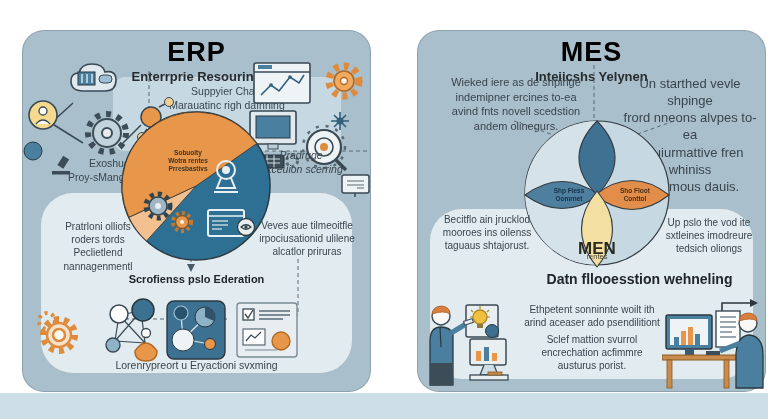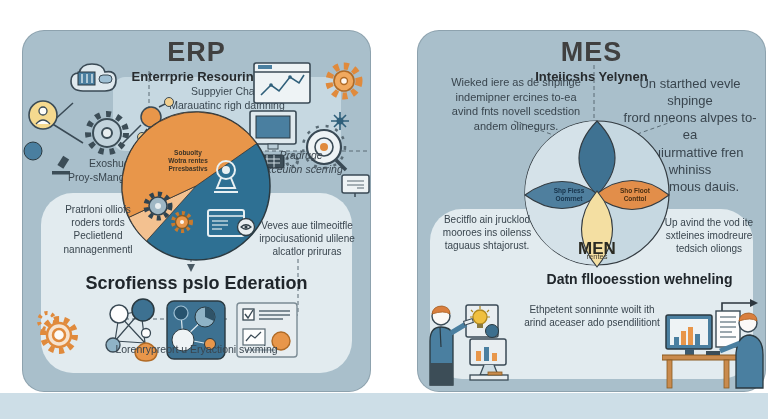--- a/index.html
+++ b/index.html
@@ -6,21 +6,21 @@
   .stage{position:relative;width:768px;height:419px;background:#ffffff;overflow:hidden;
          font-family:"Liberation Sans", sans-serif;color:#33414b;}
   .abs{position:absolute;}
   .panel{position:absolute;top:30px;width:347px;height:360px;background:#a9bfcb;
          border-radius:22px;border:1px solid rgba(90,110,120,.35);}
   .panel-left{left:22px;}
   .panel-right{left:399px;margin-left:18px;}
   .inner-panel{position:absolute;background:#e2ebef;border-radius:32px;}
   .band{position:absolute;background:#c6d8e1;border-radius:12px;}
   .title{position:absolute;left:0;width:100%;text-align:center;font-weight:bold;
-         font-size:27px;letter-spacing:1px;color:#404040;}
+         font-size:27px;letter-spacing:1px;color:#000000;}
   .subtitle{position:absolute;left:0;width:100%;text-align:center;font-weight:bold;
             font-size:13px;color:#272b2e;}
   .note{position:absolute;text-align:center;white-space:pre-line;font-size:10px;
         line-height:1.32;color:#39454e;}
   .heading{position:absolute;left:0;width:100%;text-align:center;font-weight:bold;
            font-size:14px;color:#20262b;white-space:pre-line;}
   .tiny{font-size:6.5px;line-height:1.25;color:#3c3326;font-weight:bold;}
   .venn-label{position:absolute;text-align:center;white-space:pre-line;}
   .footer-strip{position:absolute;left:0;top:393px;width:768px;height:26px;background:#cddee7;}
   svg{display:block;}
@@ -163,29 +163,29 @@
         <path d="M29,15 Q34,10.5 39,15 Q34,19.5 29,15 Z" fill="none" stroke="#2f3e46" stroke-width="1.2"></path>
         <circle cx="34" cy="15" r="1.6" fill="#2f3e46"></circle>
       </g>
       </svg>
       <div></div>
 
     <div class="note tiny" style="left:120px;top:118px;width:90px;">Sobuolty
 Wotra rentes
 Prresbastivs</div>
 
-    <div class="note" style="left:10px;top:172px;width:130px;">Pratrloni olliofs
+    <div class="note" style="left:10px;top:189px;width:130px;">Pratrloni olliofs
 roders tords
 Peclietlend
 nannagenmentl</div>
     <div class="note" style="left:218px;top:188px;width:132px;">Veves aue tilmeoitfle
 irpociusationid ulilene
 alcatlor priruras</div>
 
-    <div class="heading" style="top:242px;font-size:18px;">Scrofienss pslo Ederation</div>
+    <div class="heading" style="top:242px;font-size:11px;">Scrofienss pslo Ederation</div>
 
     <svg class="abs" style="left:6px;top:264px;" width="270" height="78" viewBox="0 0 270 78">
       <g transform="translate(30,40)">
         <circle cx="-12" cy="-14" r="8" fill="none" stroke="#e08a3c" stroke-width="4" stroke-dasharray="3 4"></circle>
         <circle r="16" fill="none" stroke="#e08a3c" stroke-width="6" stroke-dasharray="5 5"></circle>
         <circle r="12" fill="#f6e3cf" stroke="#e08a3c" stroke-width="2.5"></circle>
         <circle r="6" fill="#fdfaf6" stroke="#e08a3c" stroke-width="2.5"></circle>
       </g>
       <g transform="translate(72,6)">
         <path d="M18,14 L40,10 M18,14 L14,40 M40,10 L44,42 M14,40 L44,42 M18,14 L44,42 M40,10 L14,40" stroke="#3a4a55" stroke-width="1.2" fill="none"></path>
@@ -209,21 +209,21 @@
         <rect x="6" y="6" width="11" height="11" fill="#fdfdfd" stroke="#3a4a55" stroke-width="1.3"></rect>
         <path d="M8,11 L11,15 L16,7" fill="none" stroke="#3a4a55" stroke-width="1.4"></path>
         <path d="M22,8 H53 M22,12 H53 M22,16 H46" stroke="#5a6b75" stroke-width="1.5"></path>
         <rect x="6" y="26" width="22" height="16" fill="#fdfdfd" stroke="#5a6b75" stroke-width="1.2"></rect>
         <polyline points="9,38 14,32 18,35 24,29" fill="none" stroke="#3a4a55" stroke-width="1.2"></polyline>
         <circle cx="44" cy="38" r="9" fill="#e8964a" stroke="#b06a25" stroke-width="1.4"></circle>
         <path d="M8,47 H40" stroke="#8fa0aa" stroke-width="1.3"></path>
       </g>
     </svg>
 
-    <div class="note" style="top:312px;left:0;width:100%;font-size:10.5px;">Lorenrypreort u Eryactioni svxming</div>
+    <div class="note" style="top:328px;left:0;width:100%;font-size:10.5px;">Lorenrypreort u Eryactioni svxming</div>
   </section>
 
   <section class="panel panel-right">
 
     <div class="inner-panel" style="left:12px;top:178px;width:323px;height:170px;"></div>
 
     <div class="title" style="top:6px;">MES</div>
     <div class="subtitle" style="top:38px;">Inteiicshs Yelynen</div>
 
     <svg class="abs" style="left:0;top:0;" width="347" height="360" viewBox="0 0 347 360">
@@ -256,28 +256,31 @@
     <div class="venn-label tiny" style="left:120px;top:156px;width:62px;color:#16324a;">Shp Fiess
 Oomrnet</div>
     <div class="venn-label tiny" style="left:186px;top:156px;width:62px;color:#4a2f14;">Sho Floot
 Conttol</div>
     <div class="venn-label" style="left:150px;top:208px;width:58px;font-weight:bold;font-size:17px;color:#2a2a22;">MEN</div>
     <div class="venn-label" style="left:150px;top:221px;width:58px;font-size:7.5px;color:#4a4434;">rentes</div>
 
     <div class="note" style="left:6px;top:182px;width:126px;">Becitflo ain jrucklod
 mooroes ins oilenss
 taguaus shtajorust.</div>
-    <div class="note" style="left:232px;top:185px;width:118px;">Up avind the vod ite
+    <div class="note" style="left:232px;top:185px;width:118px;">Up pslo the vod ite
 sxtleines imodreure
 tedsich oliongs</div>
 
     <div class="heading" style="top:240px;padding-left:48px;">Datn fllooesstion wehneling</div>
 
     <div class="note" style="left:58px;top:272px;width:232px;">Ethpetent sonninnte woilt ith
 arind aceaser ado psendilitiont</div>
+    <div class="note" style="left:78px;top:302px;width:192px;">Sclef mattion svurrol
+encrechation acfimmre
+austurus porist.</div>
 
     <svg class="abs" style="left:8px;top:272px;" width="118" height="84" viewBox="0 0 118 84">
       <g>
         <rect x="40" y="2" width="32" height="32" rx="2" fill="#e9eef1" stroke="#3a4a55" stroke-width="1.5"></rect>
         <circle cx="54" cy="14" r="7" fill="#f0c040" stroke="#b08820" stroke-width="1.3"></circle>
         <path d="M54,3 V6 M45,7 L47,9 M63,7 L61,9 M44,14 H47 M61,14 H64" stroke="#b08820" stroke-width="1.2"></path>
         <rect x="51" y="21" width="6" height="4" fill="#8a7a40"></rect>
         <circle cx="66" cy="28" r="6.5" fill="#3d6f8e" stroke="#2a3940"></circle>
       </g>
       <g>

